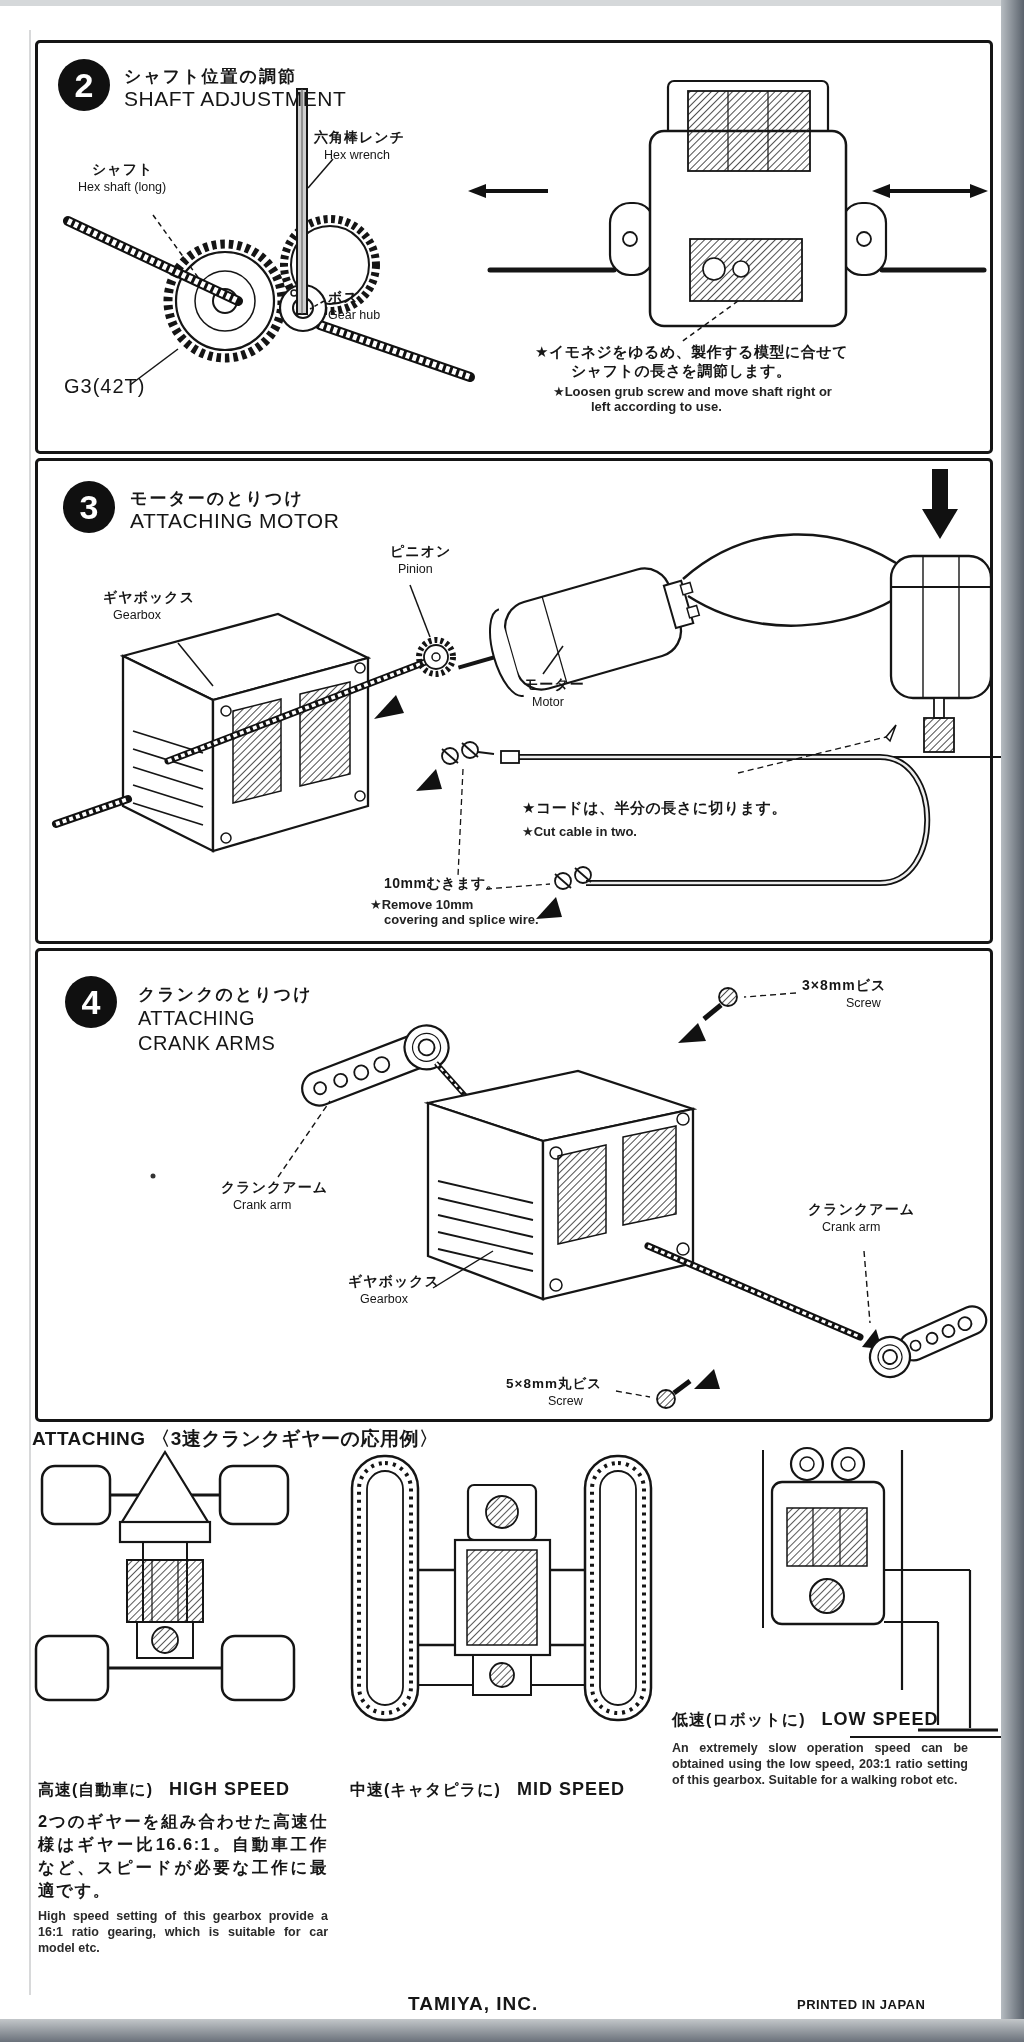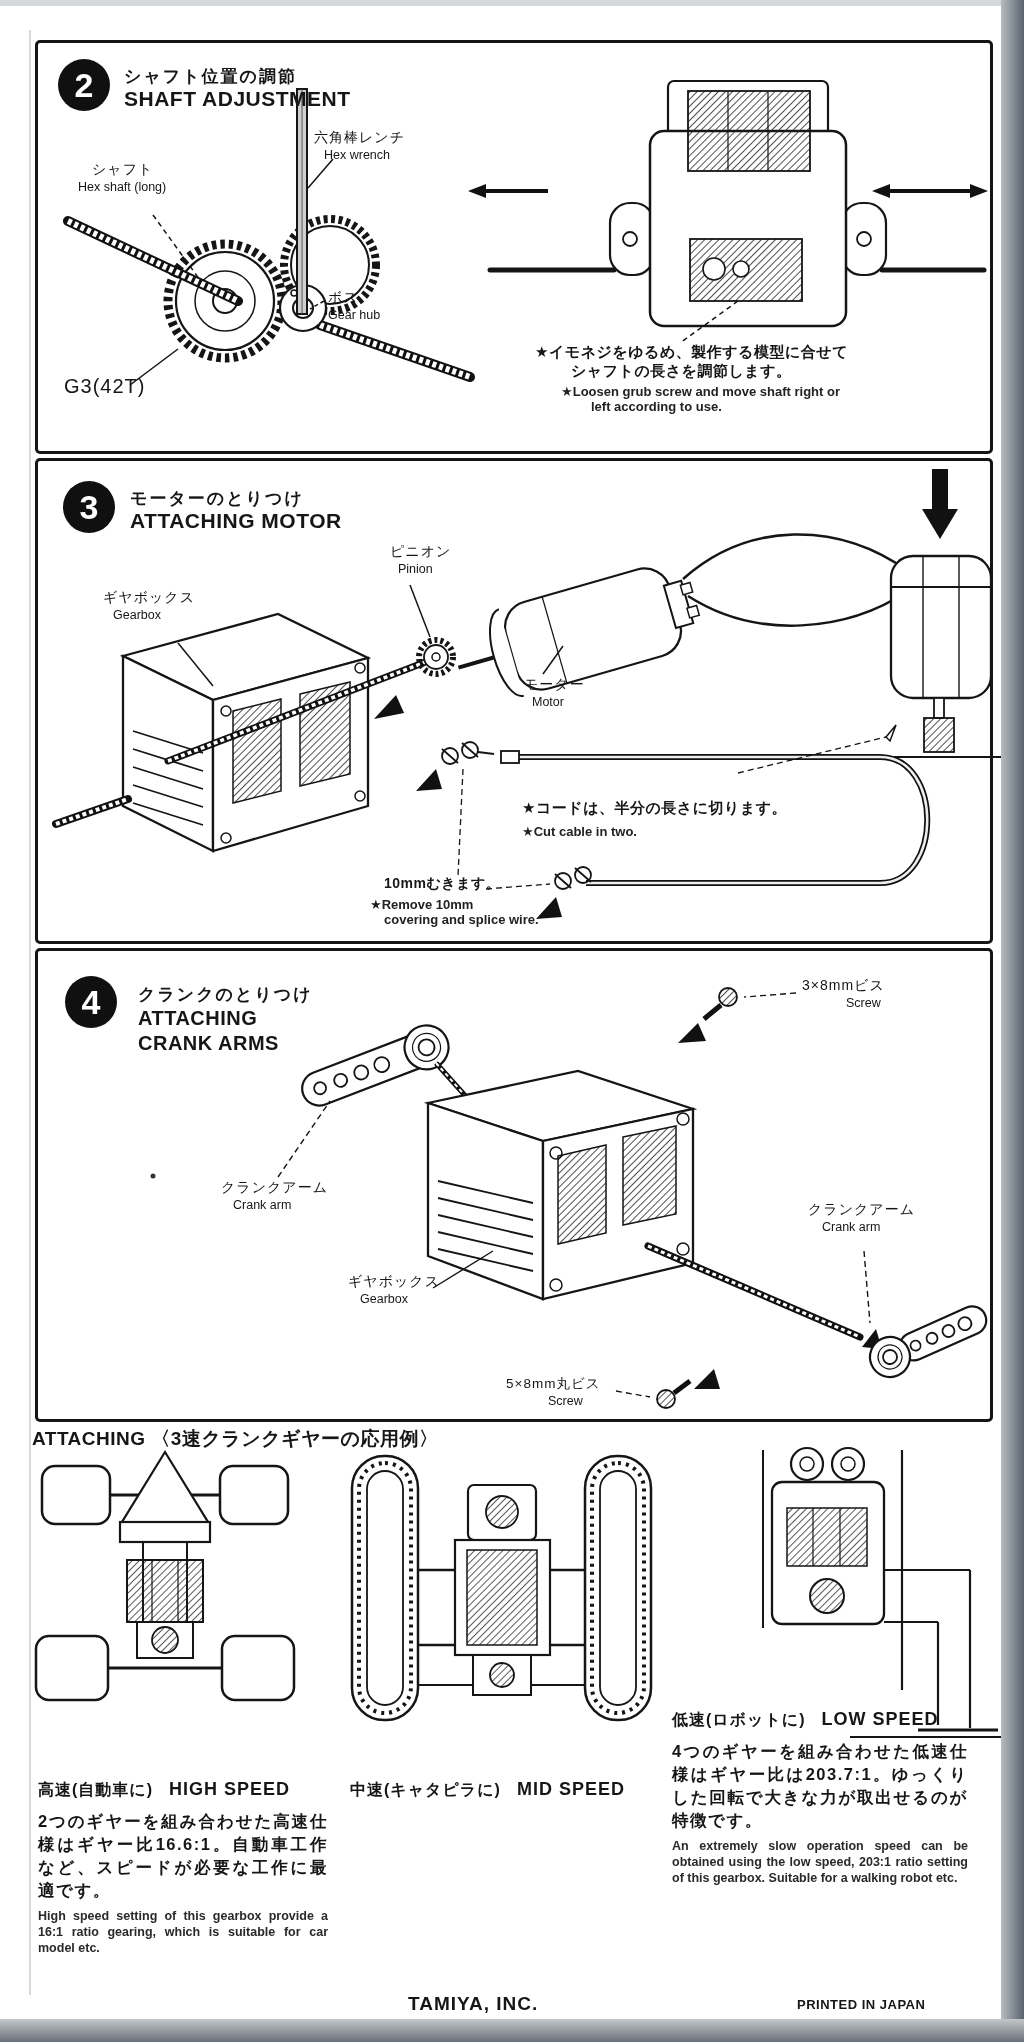--- a/index.html
+++ b/index.html
@@ -9,24 +9,24 @@
   
   .edge-right{left:1001px;top:0;width:23px;height:2042px;background:linear-gradient(90deg,#b6bcc1,#5a626c);}
   .edge-bottom{left:0;top:2019px;width:1024px;height:23px;background:linear-gradient(180deg,#c3c7ca,#6a717a);}
   .edge-top{left:0;top:0;width:1001px;height:6px;background:#d5d8da;}
   .scanline{left:29px;top:30px;width:2px;height:1965px;background:#d8d9da;}
   
   .secbox{position:absolute;border:3px solid #151515;border-radius:5px;background:#fff;}
   .badge{position:absolute;border-radius:50%;background:#101010;color:#fff;
          display:flex;align-items:center;justify-content:center;font-weight:bold;}
   .sec-jp{position:absolute;font-weight:bold;font-size:17px;letter-spacing:2px;white-space:nowrap;}
-  .sec-en{position:absolute;font-weight:bold;font-size:21px;letter-spacing:.5px;white-space:nowrap;}
+  .sec-en{position:absolute;font-weight:normal;font-size:21px;letter-spacing:.5px;white-space:nowrap;}
   
   .lbl{position:absolute;white-space:nowrap;}
-  .lbl .jp{font-weight:normal;font-size:14px;letter-spacing:1px;}
+  .lbl .jp{font-weight:bold;font-size:14px;letter-spacing:1px;}
   .lbl .en{font-size:12.5px;margin-top:1px;}
   .note{position:absolute;white-space:nowrap;}
   .note .jp{font-weight:bold;font-size:15px;letter-spacing:.5px;}
   .note .en{font-size:13px;font-weight:bold;color:#222;}
   svg{position:absolute;left:0;top:0;overflow:visible;}
   
   .ex-heading{position:absolute;font-weight:bold;font-size:19px;letter-spacing:.5px;white-space:nowrap;}
   .excol{position:absolute;}
   .exhead{white-space:nowrap;margin-bottom:9px;}
   .exhead .jp{font-weight:bold;font-size:16px;letter-spacing:1px;}
@@ -120,21 +120,21 @@
     <div class="jp">ボス</div>
     <div class="en">Gear hub</div>
   </div>
   <div class="lbl" style="left:26px;top:332px;">
     <div style="font-size:20px;letter-spacing:1px;">G3(42T)</div>
   </div>
 
   <div class="note" style="left:497px;top:300px;">
     <div class="jp">★イモネジをゆるめ、製作する模型に合せて</div>
     <div class="jp" style="margin-left:36px;">シャフトの長さを調節します。</div>
-    <div class="en" style="margin-left:18px;margin-top:3px;text-align:center;">★Loosen grub screw and move shaft right or</div>
+    <div class="en" style="margin-left:18px;margin-top:3px;">★Loosen grub screw and move shaft right or</div>
     <div class="en" style="margin-left:56px;">left according to use.</div>
   </div>
 </section>
 
 <section class="secbox" style="left:35px;top:458px;width:952px;height:480px;">
   <svg width="952" height="480" viewBox="0 0 952 480">
     <defs>
       <pattern id="h3" width="5" height="5" patternUnits="userSpaceOnUse" patternTransform="rotate(45)">
         <line x1="0" y1="0" x2="0" y2="5" stroke="#222" stroke-width="1.6"></line>
       </pattern>
@@ -442,21 +442,20 @@
 </div>
 <div class="excol" style="left:350px;top:1779px;width:296px;">
   <div class="exhead">
     <span class="jp">中速(キャタピラに)</span><span class="en">MID SPEED</span>
   </div>
 </div>
 <div class="excol" style="left:672px;top:1709px;width:296px;">
   <div class="exhead">
     <span class="jp">低速(ロボットに)</span><span class="en">LOW SPEED</span>
   </div>
-  <div class="exbody-jp">4つのギヤーを組み合わせた低速仕様はギヤー比は203.7:1。ゆっくりした回転で大きな力が取出せるのが特徴です。</div>
   <div class="exbody-en">An extremely slow operation speed can be obtained using the low speed, 203:1 ratio setting of this gearbox. Suitable for a walking robot etc.</div>
 </div>
 
 <div class="footer-co" style="left:408px;top:1993px;">TAMIYA, INC.</div>
 <div class="footer-pr" style="left:797px;top:1997px;">PRINTED IN JAPAN</div>
 
 <div class="abs scanline"></div>
 <div class="abs edge-top"></div>
 <div class="abs edge-right"></div>
 <div class="abs edge-bottom"></div>

